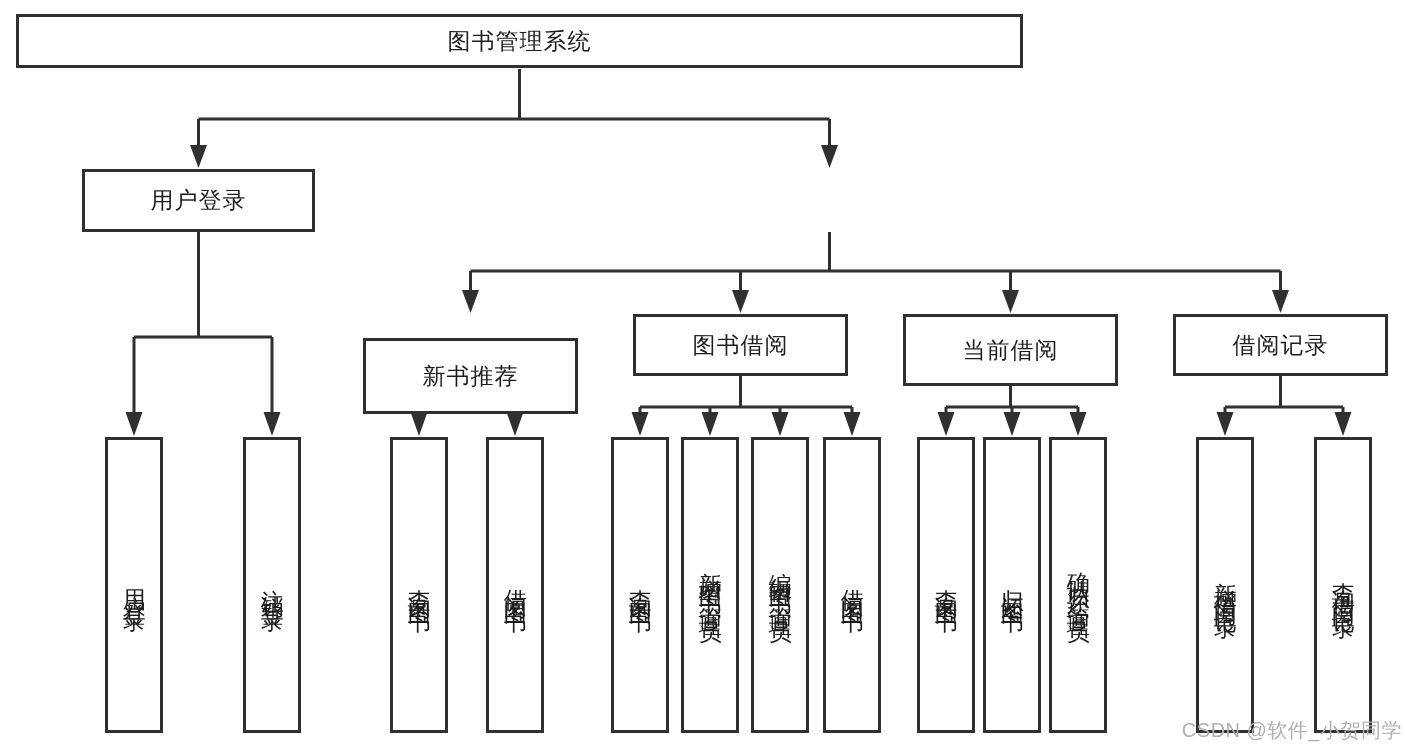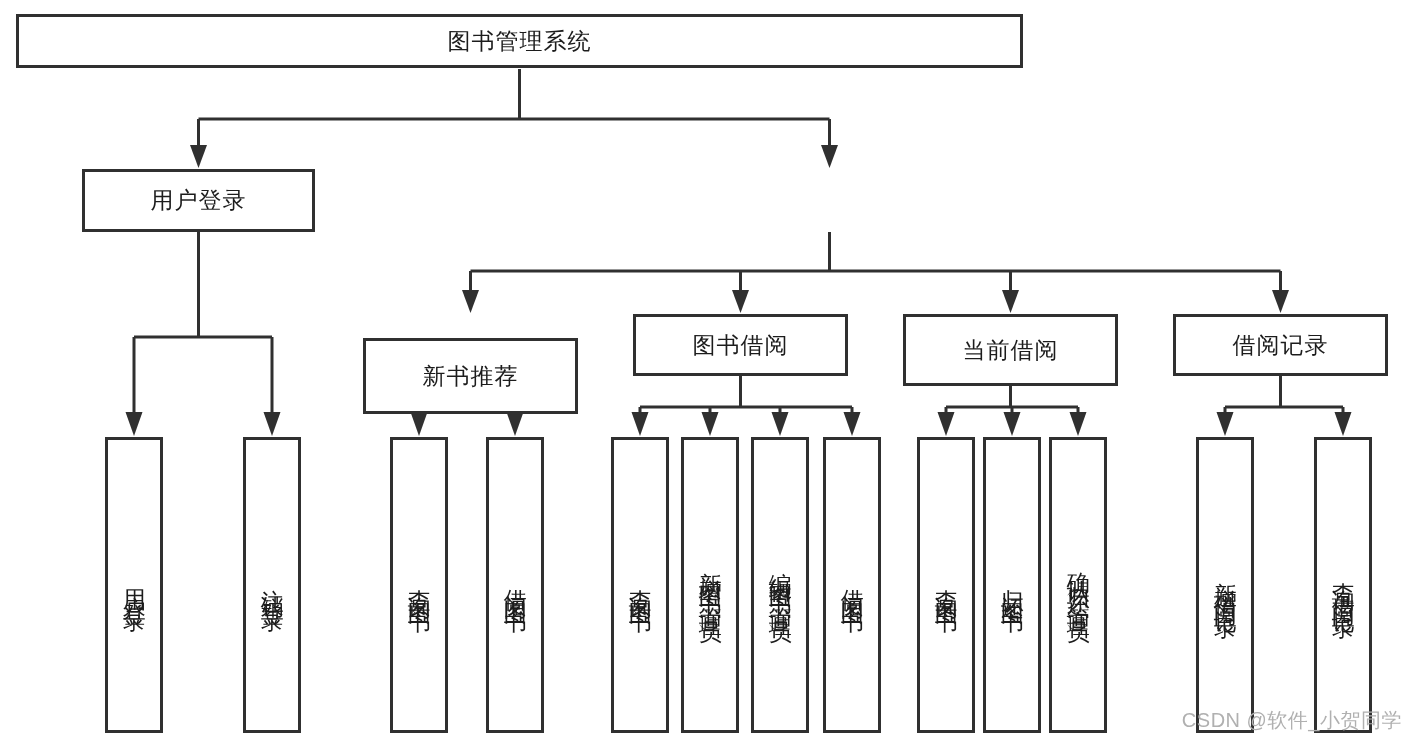--- a/index.html
+++ b/index.html
@@ -52,21 +52,21 @@
   .leaf .lbl {
     writing-mode: vertical-rl;
     text-orientation: mixed;
     letter-spacing: 7px;
     white-space: normal;
     line-height: 1.1;
   }
   .watermark {
     position: absolute;
     right: 3px;
-    bottom: 13px;
+    bottom: 3px;
     font-size: 20px;
     color: var(--watermark);
     z-index: 3;
     letter-spacing: 0.5px;
   }
 </style>
 </head>
 <body>
 
 <div class="canvas">

